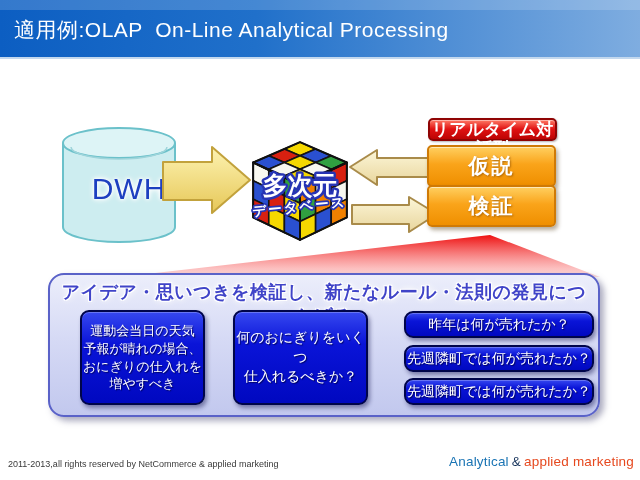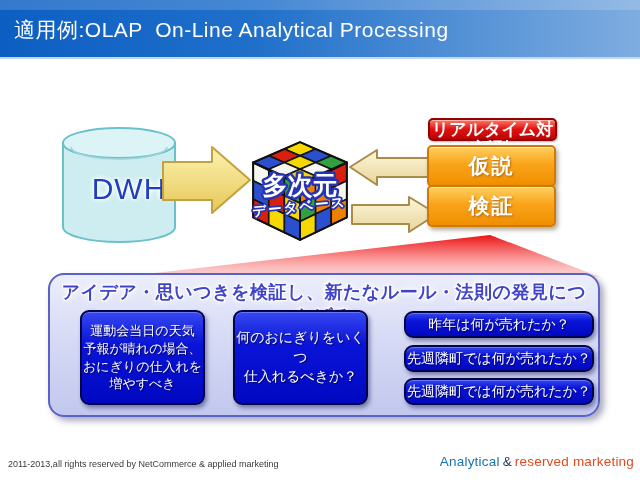--- a/index.html
+++ b/index.html
@@ -178,16 +178,16 @@
     </div>
   <div class="abs qbox question">
       <span>何のおにぎりをいくつ<br>仕入れるべきか？</span>
     </div>
   <div class="abs qbox q q1">昨年は何が売れたか？</div>
   <div class="abs qbox q q2">先週隣町では何が売れたか？</div>
   <div class="abs qbox q q3">先週隣町では何が売れたか？</div>
 
   <div class="abs copyright">2011-2013,all rights reserved by NetCommerce &amp; applied marketing</div>
   <div class="abs brand">
-    <span class="b1">Analytical</span><span class="b2">&amp;</span><span class="b3">reserved marketing</span>
+    <span class="b1">Analytical</span><span class="b2">&amp;</span><span class="b3">applied marketing</span>
   </div>
 
 </div>
 
 </body></html>

